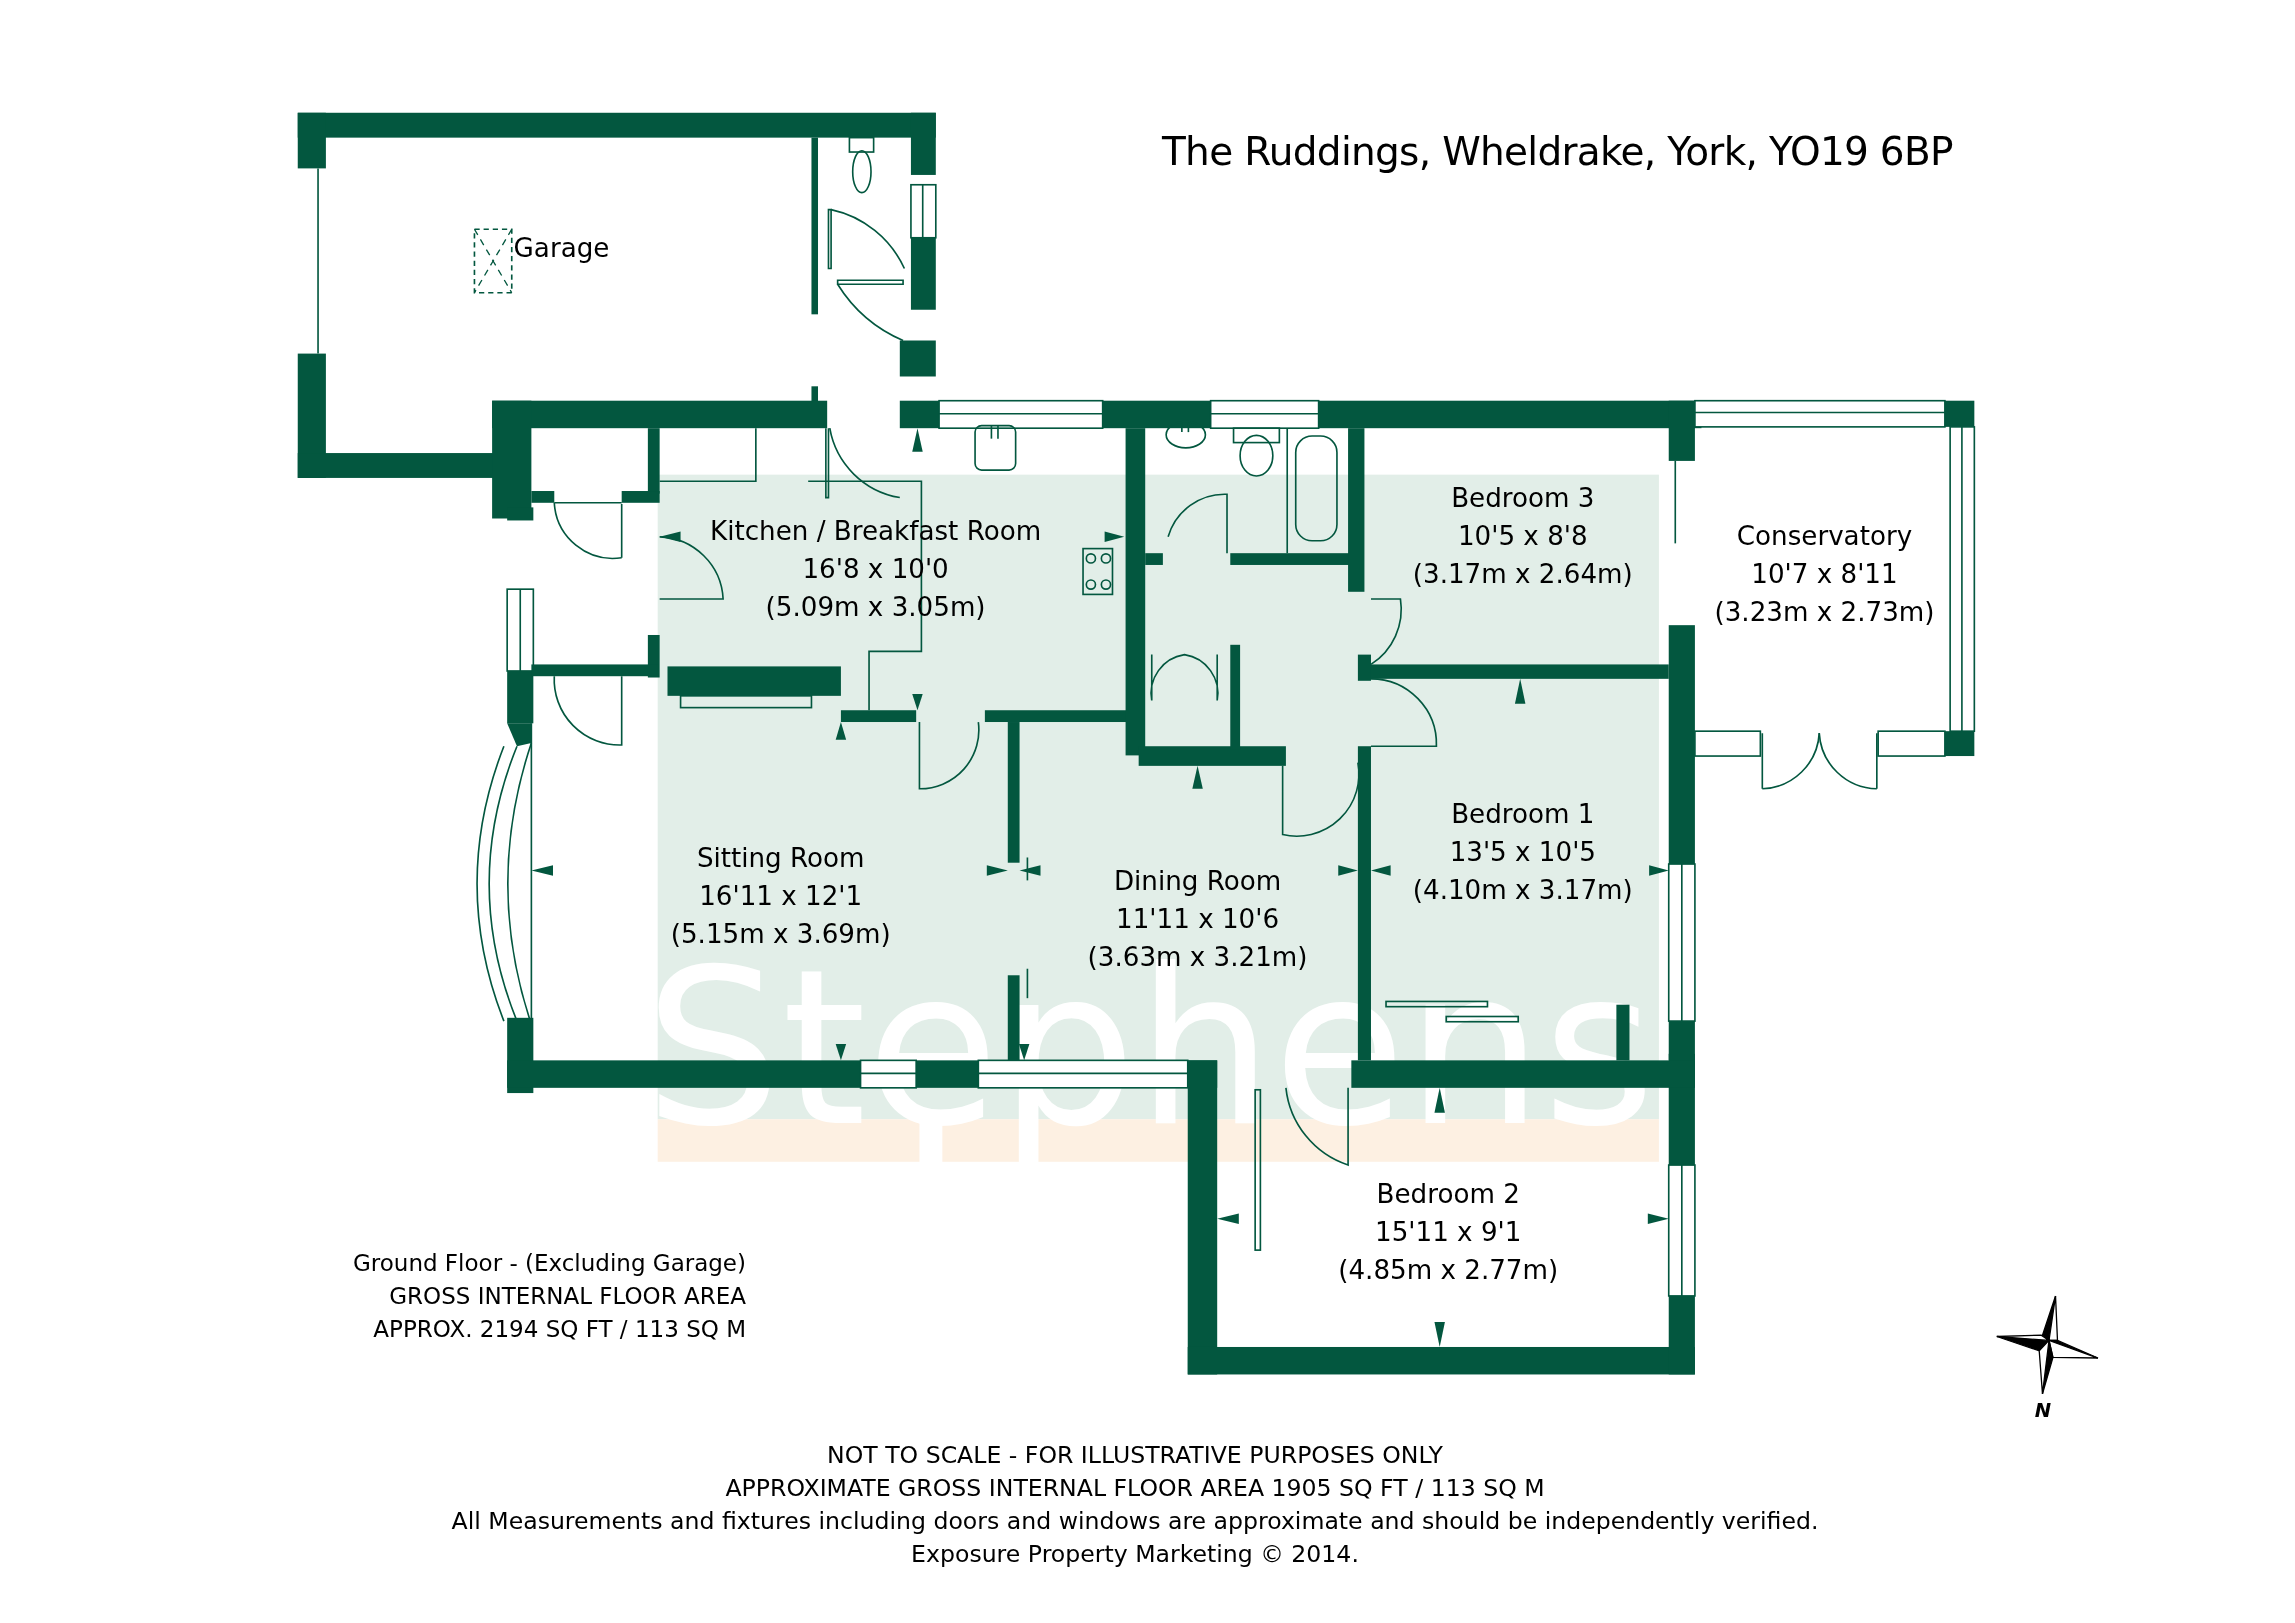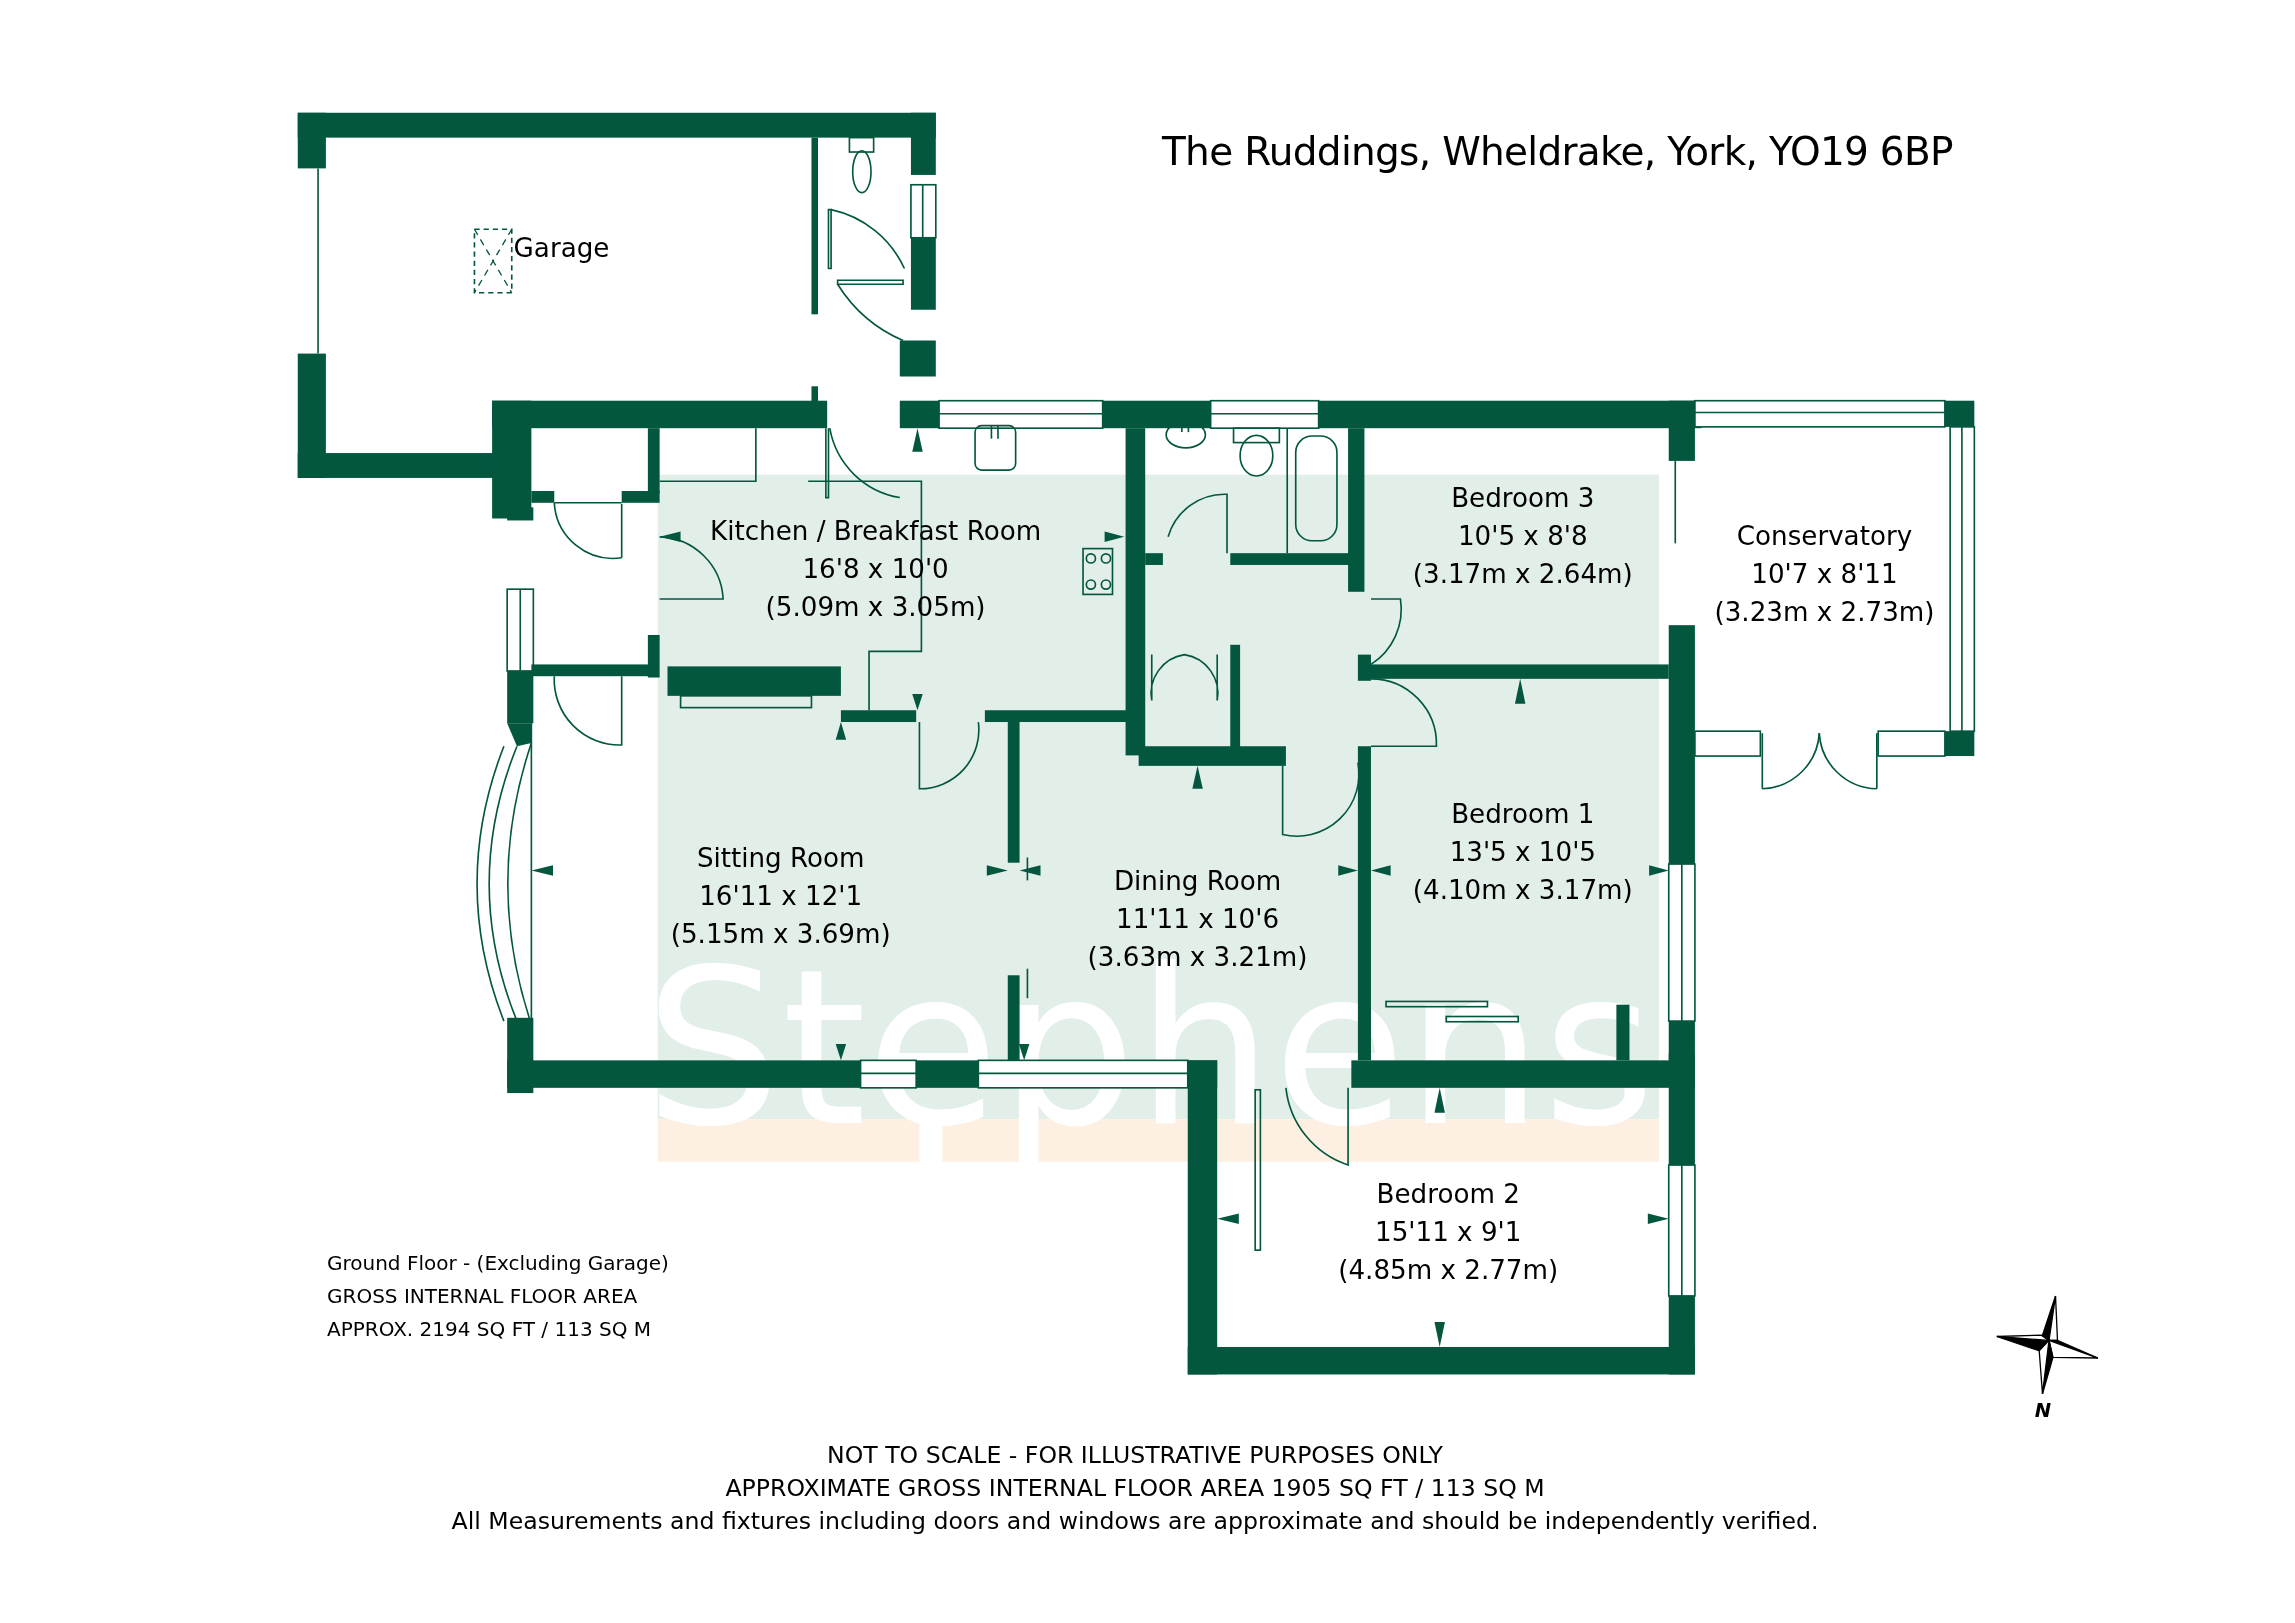--- a/index.html
+++ b/index.html
@@ -7,21 +7,21 @@
   #plan { position: absolute; left: 0; top: 0; }
   .wall { fill: #03573f; }
   .thin { fill: none; stroke: #03573f; stroke-width: 2.5; }
   .winfill { fill: #ffffff; stroke: #03573f; stroke-width: 2.5; }
   .arrow { fill: #03573f; }
   .shade { fill: #e2eee8; }
   .peach { fill: #fdf0e2; }
   .wm { fill: #ffffff; font-family: "DejaVu Sans", sans-serif; font-size: 330px; }
   .lbl { fill: #000000; font-family: "DejaVu Sans", sans-serif; font-size: 40px; text-anchor: middle; }
   .title { position: absolute; left: 1162px; top: 129px; font-size: 39px; color: #000; white-space: nowrap; letter-spacing: -0.7px; }
-  .areabox { position: absolute; left: 327px; top: 1247px; width: 419px; font-size: 20px; line-height: 33px; text-align: left; color: #000; }
+  .areabox { position: absolute; left: 327px; top: 1247px; width: 419px; font-size: 23px; line-height: 33px; text-align: right; color: #000; }
   .footer { position: absolute; left: 0; width: 2270px; top: 1439px; font-size: 23.6px; line-height: 33px; text-align: center; color: #000; }
   .footer div, .areabox div { white-space: nowrap; }
   .compass { position: absolute; left: 1990px; top: 1283px; width: 118px; height: 137px; }
 </style>
 </head>
 <body>
 
 <div class="title">The Ruddings, Wheldrake, York, YO19 6BP</div>
 
 <svg id="plan" width="2295" height="1624" viewBox="0 0 3507 2481" xmlns="http://www.w3.org/2000/svg">
@@ -274,14 +274,15 @@
     <polygon points="80,170 96,114 90,88" fill="#000"></polygon>
     <polygon points="80,170 75,104 90,88" fill="#fff"></polygon>
   </g>
   <text x="68" y="205" font-family="DejaVu Sans, sans-serif" font-size="30" font-weight="bold" font-style="italic" fill="#000">N</text>
 </svg>
 
 <div class="footer">
   <div>NOT TO SCALE - FOR ILLUSTRATIVE PURPOSES ONLY</div>
   <div>APPROXIMATE GROSS INTERNAL FLOOR AREA 1905 SQ FT / 113 SQ M</div>
   <div>All Measurements and fixtures including doors and windows are approximate and should be independently verified.</div>
+  <div>Exposure Property Marketing  © 2014.</div>
 </div>
 
 
 </body></html>

